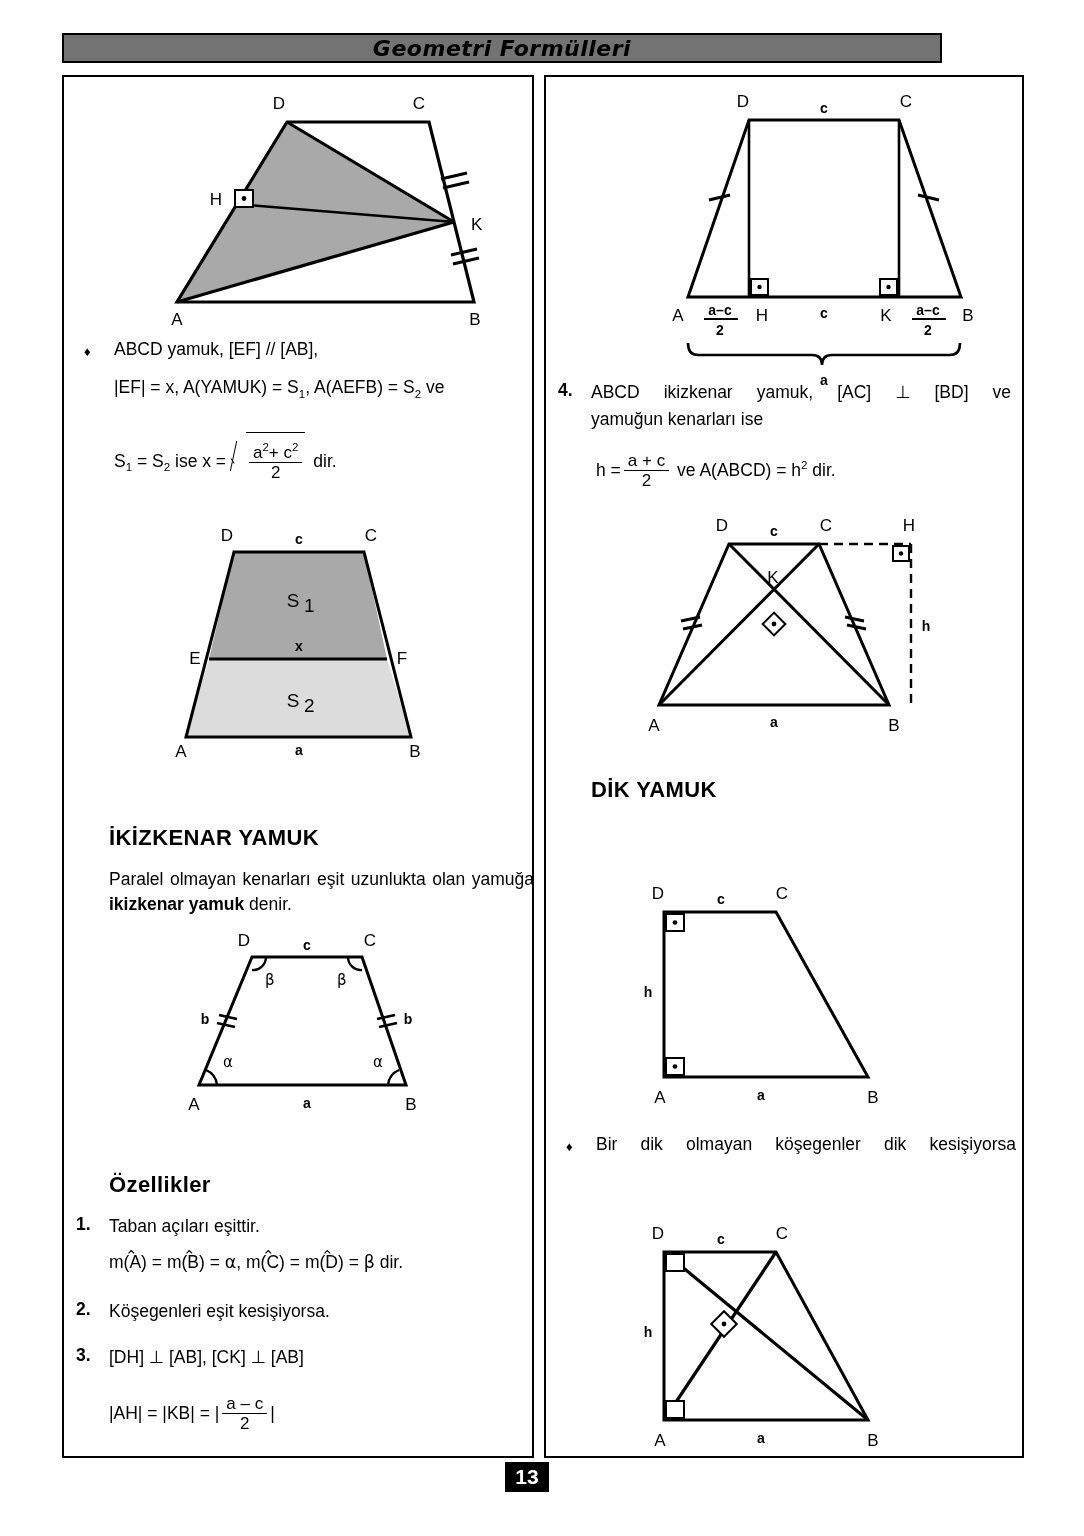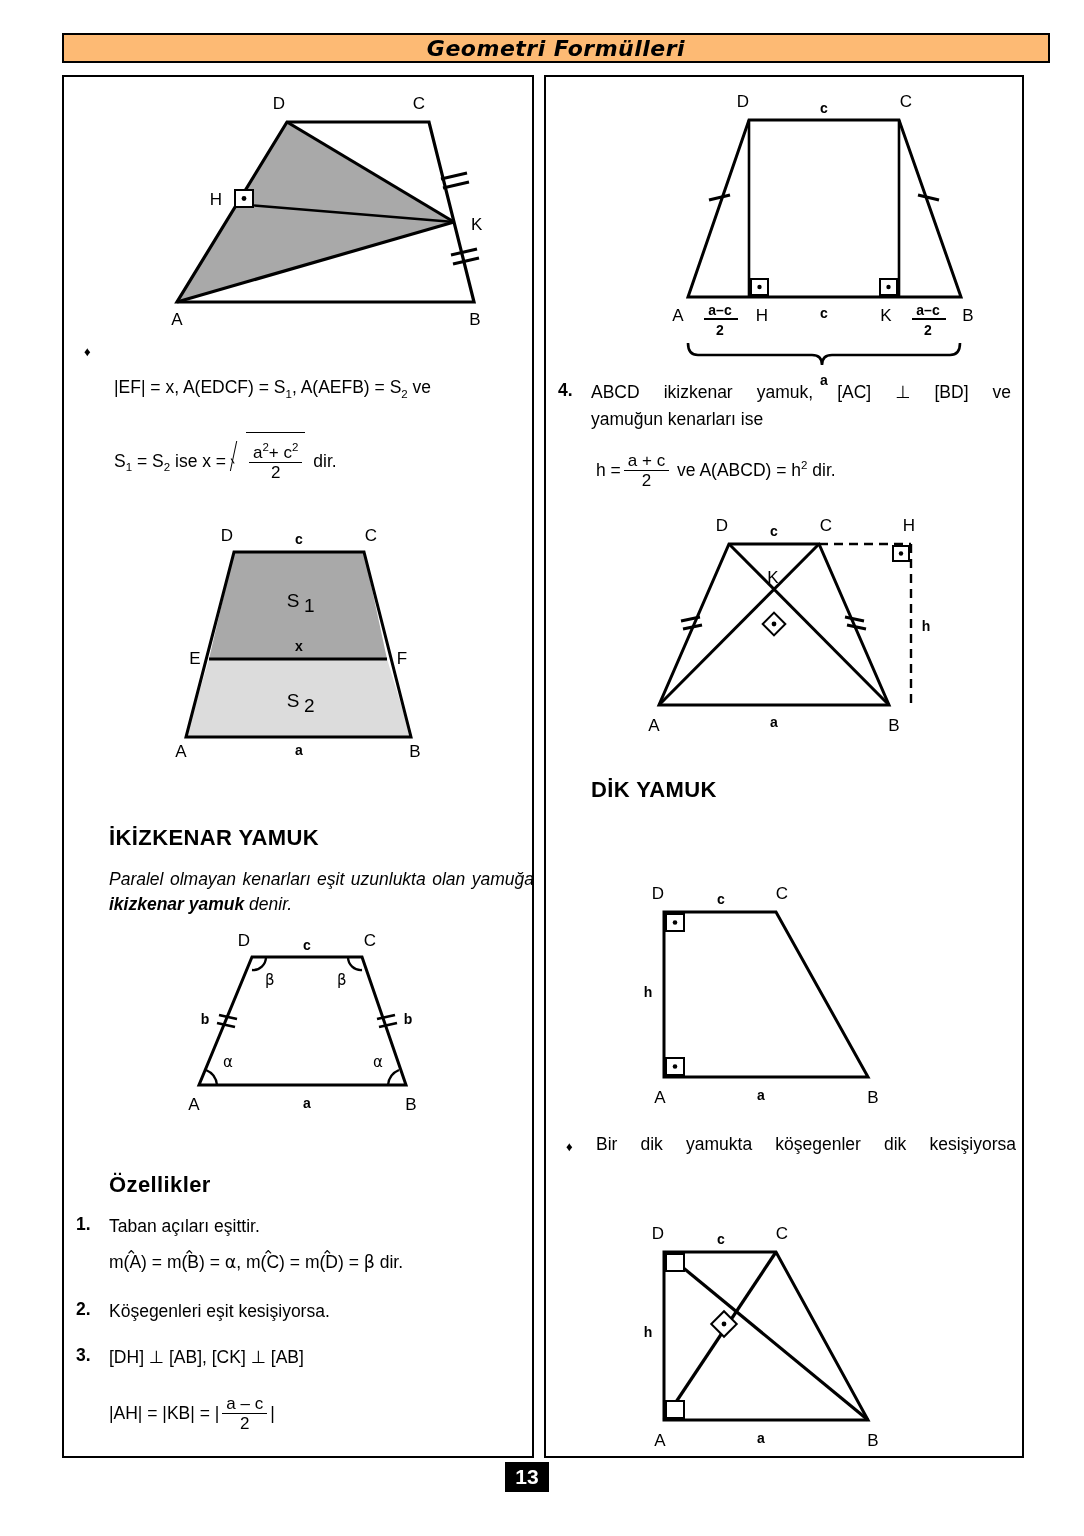--- a/index.html
+++ b/index.html
@@ -1,21 +1,21 @@
 <!DOCTYPE html>
 <html><head>
 <meta charset="utf-8">
 <style>
   html,body{margin:0;padding:0;background:#ffffff;}
   body{width:1084px;height:1536px;font-family:"Liberation Sans",sans-serif;color:#000;position:relative;overflow:hidden;}
   .page{position:absolute;left:0;top:0;width:1084px;height:1536px;}
 
   
-  .banner{position:absolute;left:62px;top:33px;width:988px;height:30px;
-    background:#fdba74;border:2px solid #000;box-sizing:border-box;
+  .banner{position:absolute;left:62px;top:33px;width:880px;height:30px;
+    background:#737373;border:2px solid #000;box-sizing:border-box;
     display:flex;align-items:center;justify-content:center;}
   .banner-title{font-family:"DejaVu Sans",sans-serif;font-weight:bold;font-style:italic;
     font-size:22px;letter-spacing:.5px;}
 
   
   .col{position:absolute;top:75px;border:2px solid #000;box-sizing:border-box;background:#fff;}
   .col-left{left:62px;width:472px;height:1383px;}
   .col-right{left:544px;width:480px;height:1383px;}
 
   .inner{position:absolute;left:0;top:0;width:100%;height:100%;}
@@ -87,23 +87,24 @@
           <text class="lbl" x="160" y="22" text-anchor="middle">D</text>
           <text class="lbl" x="300" y="22" text-anchor="middle">C</text>
           <text class="lbl" x="97" y="118" text-anchor="middle">H</text>
           <text class="lbl" x="352" y="143">K</text>
           <text class="lbl" x="58" y="238" text-anchor="middle">A</text>
           <text class="lbl" x="356" y="238" text-anchor="middle">B</text>
         </svg>
       </div>
 
       <div class="bullet" style="left:20px;top:268px;">♦</div>
+      <div class="txt" style="left:50px;top:260px;width:400px;">ABCD yamuk, [EF] // [AB],</div>
 
       <div class="txt" style="left:50px;top:298px;width:420px;">
-        <span class="m">|EF| = x, A(EDCF) = S</span><span class="sub">1</span><span class="m">, A(AEFB) = S</span><span class="sub">2</span><span class="m"> ve</span>
+        <span class="m">|EF| = x, A(YAMUK) = S</span><span class="sub">1</span><span class="m">, A(AEFB) = S</span><span class="sub">2</span><span class="m"> ve</span>
       </div>
 
       <div class="txt" style="left:50px;top:355px;width:420px;">
         <span class="m">S</span><span class="sub">1</span><span class="m"> = S</span><span class="sub">2</span><span class="m"> ise x = </span><span class="radical"><span class="rbar"><span class="frac"><span class="nu"><span>a</span><span class="sup">2</span><span>+ c</span><span class="sup">2</span></span><span class="de">2</span></span></span></span><span class="m" style="margin-left:8px;">dir.</span>
       </div>
 
       <div class="fig" style="left:95px;top:440px;">
         <svg width="290" height="240" viewBox="0 0 290 240">
           <polygon points="75,35 205,35 228,142 50,142" fill="#a9a9a9" stroke="none"></polygon>
           <polygon points="50,142 228,142 252,220 27,220" fill="#dcdcdc" stroke="none"></polygon>
@@ -120,21 +121,21 @@
           <text class="lbl-S" x="134" y="190" text-anchor="middle">S</text>
           <text class="lbl-S" x="145" y="195" font-size="12">2</text>
           <text class="lbl" x="22" y="240" text-anchor="middle">A</text>
           <text class="lbl" x="256" y="240" text-anchor="middle">B</text>
           <text class="lbl-sm" x="140" y="238" text-anchor="middle">a</text>
         </svg>
       </div>
 
       <div class="head" style="left:45px;top:748px;">İKİZKENAR YAMUK</div>
 
-      <div class="txt just" style="left:45px;top:790px;width:425px;font-style:italic;">
+      <div class="txt just" style="left:45px;top:790px;width:425px;">
         <span>Paralel olmayan kenarları eşit uzunlukta olan yamuğa </span><span class="bold">ikizkenar yamuk</span><span> denir.</span>
       </div>
 
       <div class="fig" style="left:110px;top:845px;">
         <svg width="270" height="195" viewBox="0 0 270 195">
           <polygon points="78,35 188,35 232,163 25,163" fill="none" stroke="#000" stroke-width="3"></polygon>
           <path d="M78,48 A13,13 0 0 0 92,35" fill="none" stroke="#000" stroke-width="2.3"></path>
           <path d="M174,35 A13,13 0 0 0 188,48" fill="none" stroke="#000" stroke-width="2.3"></path>
           <path d="M43,163 A18,18 0 0 0 32,148" fill="none" stroke="#000" stroke-width="2.3"></path>
           <path d="M225,148 A18,18 0 0 0 214,163" fill="none" stroke="#000" stroke-width="2.3"></path>
@@ -288,21 +289,21 @@
           <text class="lbl" x="166" y="22" text-anchor="middle">C</text>
           <text class="lbl-sm" x="105" y="27" text-anchor="middle">c</text>
           <text class="lbl-sm" x="32" y="120" text-anchor="middle">h</text>
           <text class="lbl" x="44" y="226" text-anchor="middle">A</text>
           <text class="lbl" x="257" y="226" text-anchor="middle">B</text>
           <text class="lbl-sm" x="145" y="223" text-anchor="middle">a</text>
         </svg>
       </div>
 
       <div class="bullet" style="left:20px;top:1063px;">♦</div>
-      <div class="txt" style="left:50px;top:1055px;width:420px;text-align:justify;text-align-last:justify;">Bir dik yamukta köşegenler dik kesişiyorsa</div>
+      <div class="txt" style="left:50px;top:1055px;width:420px;text-align:justify;text-align-last:justify;">Bir dik olmayan köşegenler dik kesişiyorsa</div>
 
       <div class="fig" style="left:70px;top:1140px;">
         <svg width="300" height="235" viewBox="0 0 300 235">
           <polygon points="48,35 160,35 252,203 48,203" fill="none" stroke="#000" stroke-width="3"></polygon>
           <line x1="48" y1="35" x2="252" y2="203" stroke="#000" stroke-width="3.2"></line>
           <line x1="160" y1="35" x2="48" y2="203" stroke="#000" stroke-width="3.2"></line>
           <rect x="50" y="37" width="18" height="17" fill="#fff" stroke="#000" stroke-width="2"></rect>
           <rect x="50" y="184" width="18" height="17" fill="#fff" stroke="#000" stroke-width="2"></rect>
           <g transform="translate(108,107) rotate(45)">
             <rect x="-9" y="-9" width="18" height="18" fill="#fff" stroke="#000" stroke-width="2"></rect>

